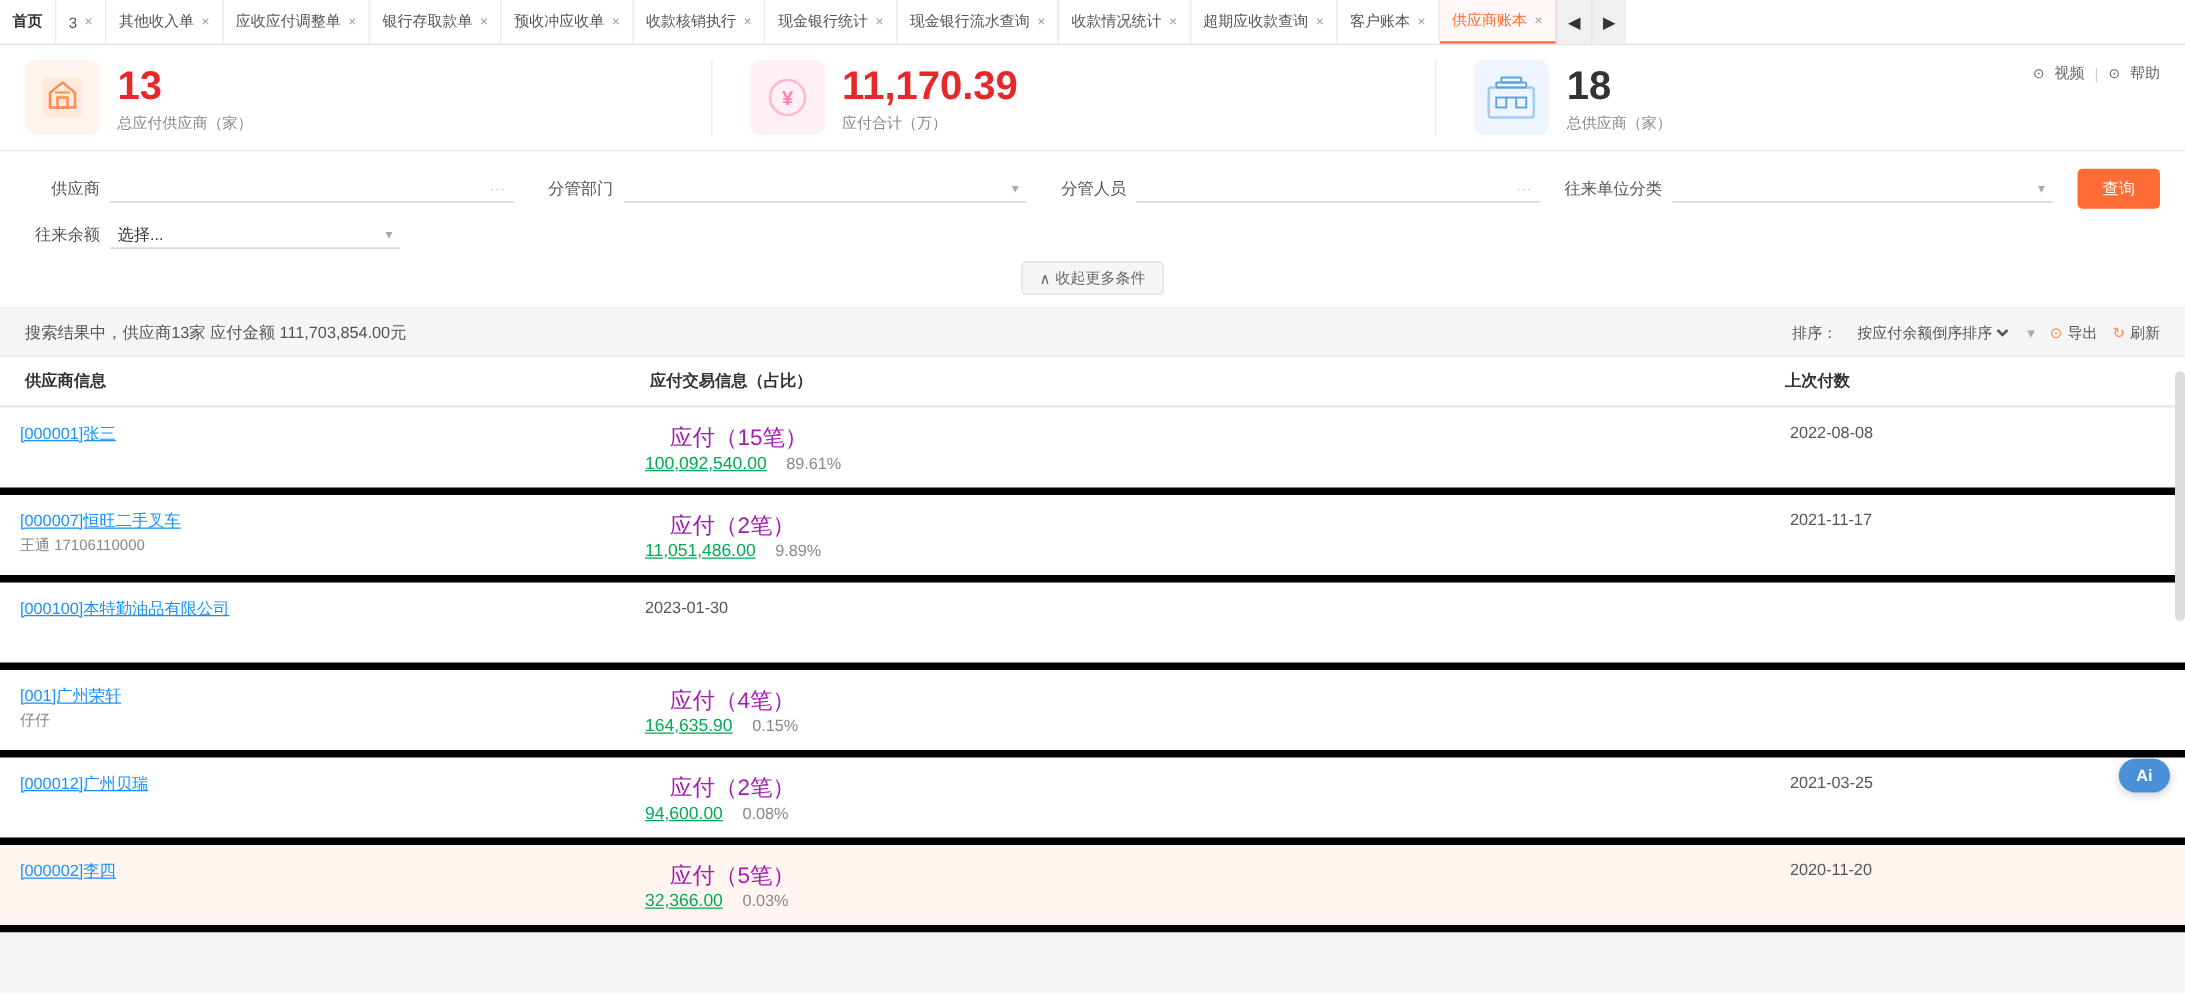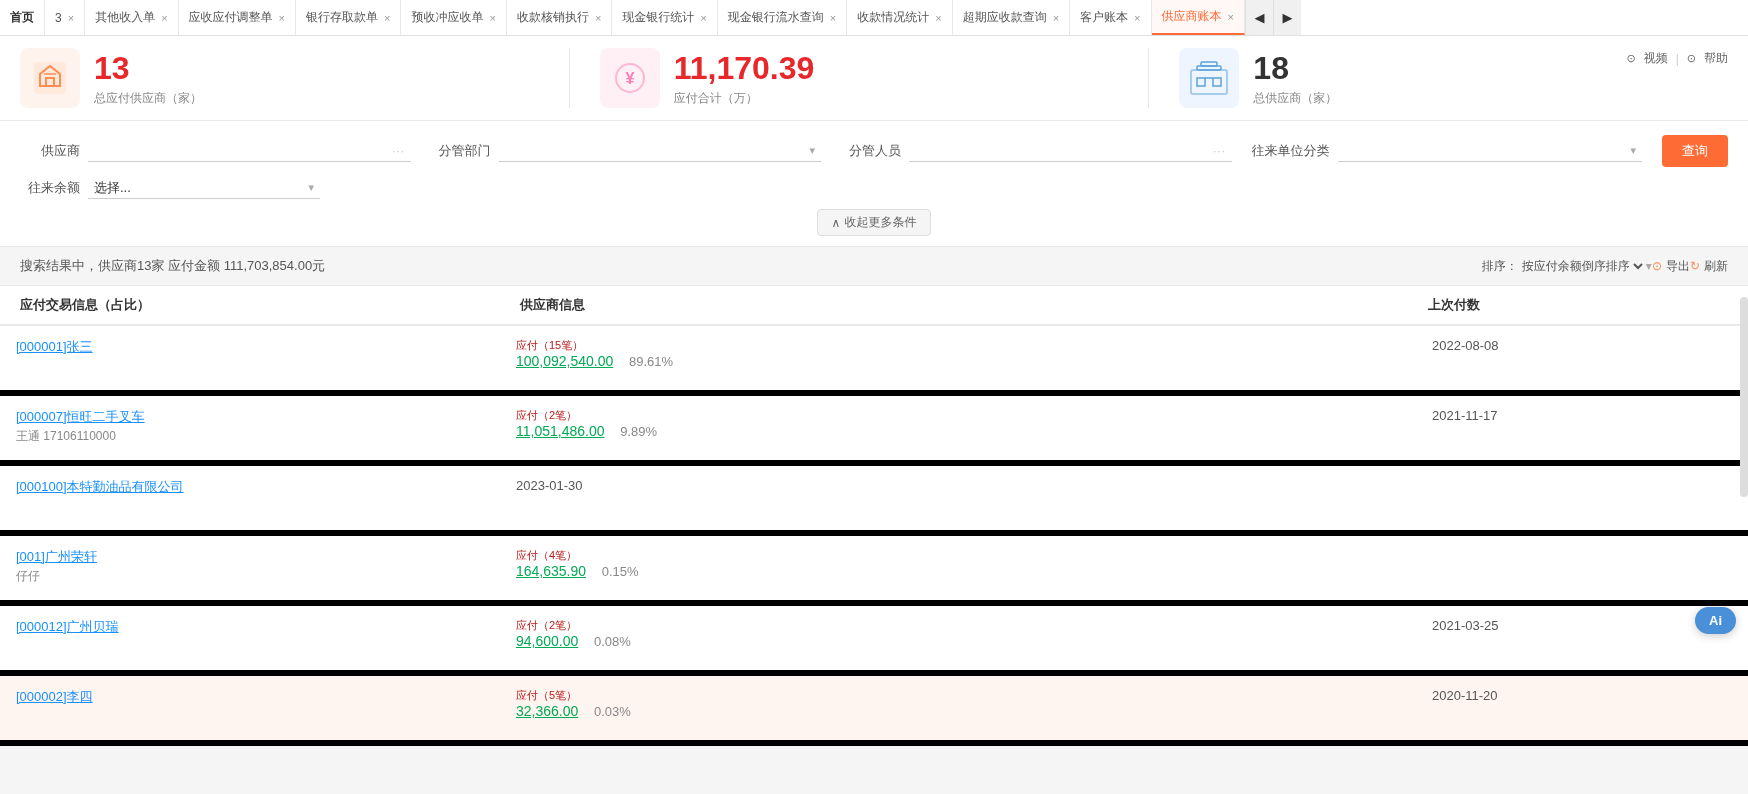--- a/index.html
+++ b/index.html
@@ -83,41 +83,41 @@
       background: #f5f5f5; border: 1px solid #ddd; border-radius: 4px;
       padding: 4px 14px; cursor: pointer; font-size: 12px; color: #666;
     }
 
     
     .results-bar {
       background: #f5f5f5; padding: 10px 20px; display: flex; align-items: center;
       justify-content: space-between; border-bottom: 1px solid #e8e8e8;
     }
     .results-info { font-size: 13px; color: #555; }
-    .results-actions { display: flex; align-items: center; font-size: 12px; color: #555; }
+    .results-actions { display: flex; align-items: center; gap: 12px; font-size: 12px; color: #555; }
     .sort-select { border: none; background: transparent; font-size: 12px; color: #555; cursor: pointer; }
     .action-btn { display: flex; align-items: center; gap: 4px; cursor: pointer; color: #555; }
 
     
     .table-container { background: #fff; margin: 0; }
     .table-header {
       display: grid; grid-template-columns: 500px 1fr 300px;
       padding: 10px 20px; background: #fff; border-bottom: 2px solid #e8e8e8;
       font-weight: bold; color: #333; font-size: 13px;
     }
     .table-row {
       display: grid; grid-template-columns: 500px 1fr 300px;
       padding: 12px 16px; border-bottom: 6px solid #000000;
       align-items: start; min-height: 70px;
     }
     .table-row:nth-child(odd) { background: #fff; }
     .table-row.highlighted { background: #fff5f0; }
     .supplier-link { color: #1890ff; text-decoration: underline; cursor: pointer; font-size: 13px; }
     .supplier-sub { color: #888; font-size: 12px; margin-top: 2px; }
-    .transaction-info .trans-label { font-size: 11px; color: #b91c1c; }
+    .transaction-info .trans-label { font-size: 18px; color: #a21caf; margin-left: 20px; }
     .transaction-info .trans-amount { color: #00aa55; font-size: 14px; font-weight: 500; text-decoration: underline; cursor: pointer; margin-top: 2px; }
     .transaction-info .trans-percent { color: #888; font-size: 13px; margin-left: 12px; }
     .last-payment { font-size: 13px; color: #555; }
 
     
     .right-scroll {
       position: fixed; right: 0; top: 50%; transform: translateY(-50%);
       width: 8px; background: #ddd; border-radius: 4px; height: 200px;
     }
   </style>
@@ -304,22 +304,22 @@
     </div>
     <div class="action-btn">
       <span style="color:#ff8c50;">↻</span>
       <span>刷新</span>
     </div>
   </div>
 </div>
 
 <div class="table-container">
   <div class="table-header">
+    <div>供应商信息</div>
     <div>应付交易信息（占比）</div>
-    <div>供应商信息</div>
     <div>上次付数</div>
   </div>
 
   <div class="table-row">
     <div>
       <div class="supplier-link">[000001]张三</div>
     </div>
     <div class="transaction-info">
       <div class="trans-label">应付（15笔）</div>
       <div>

